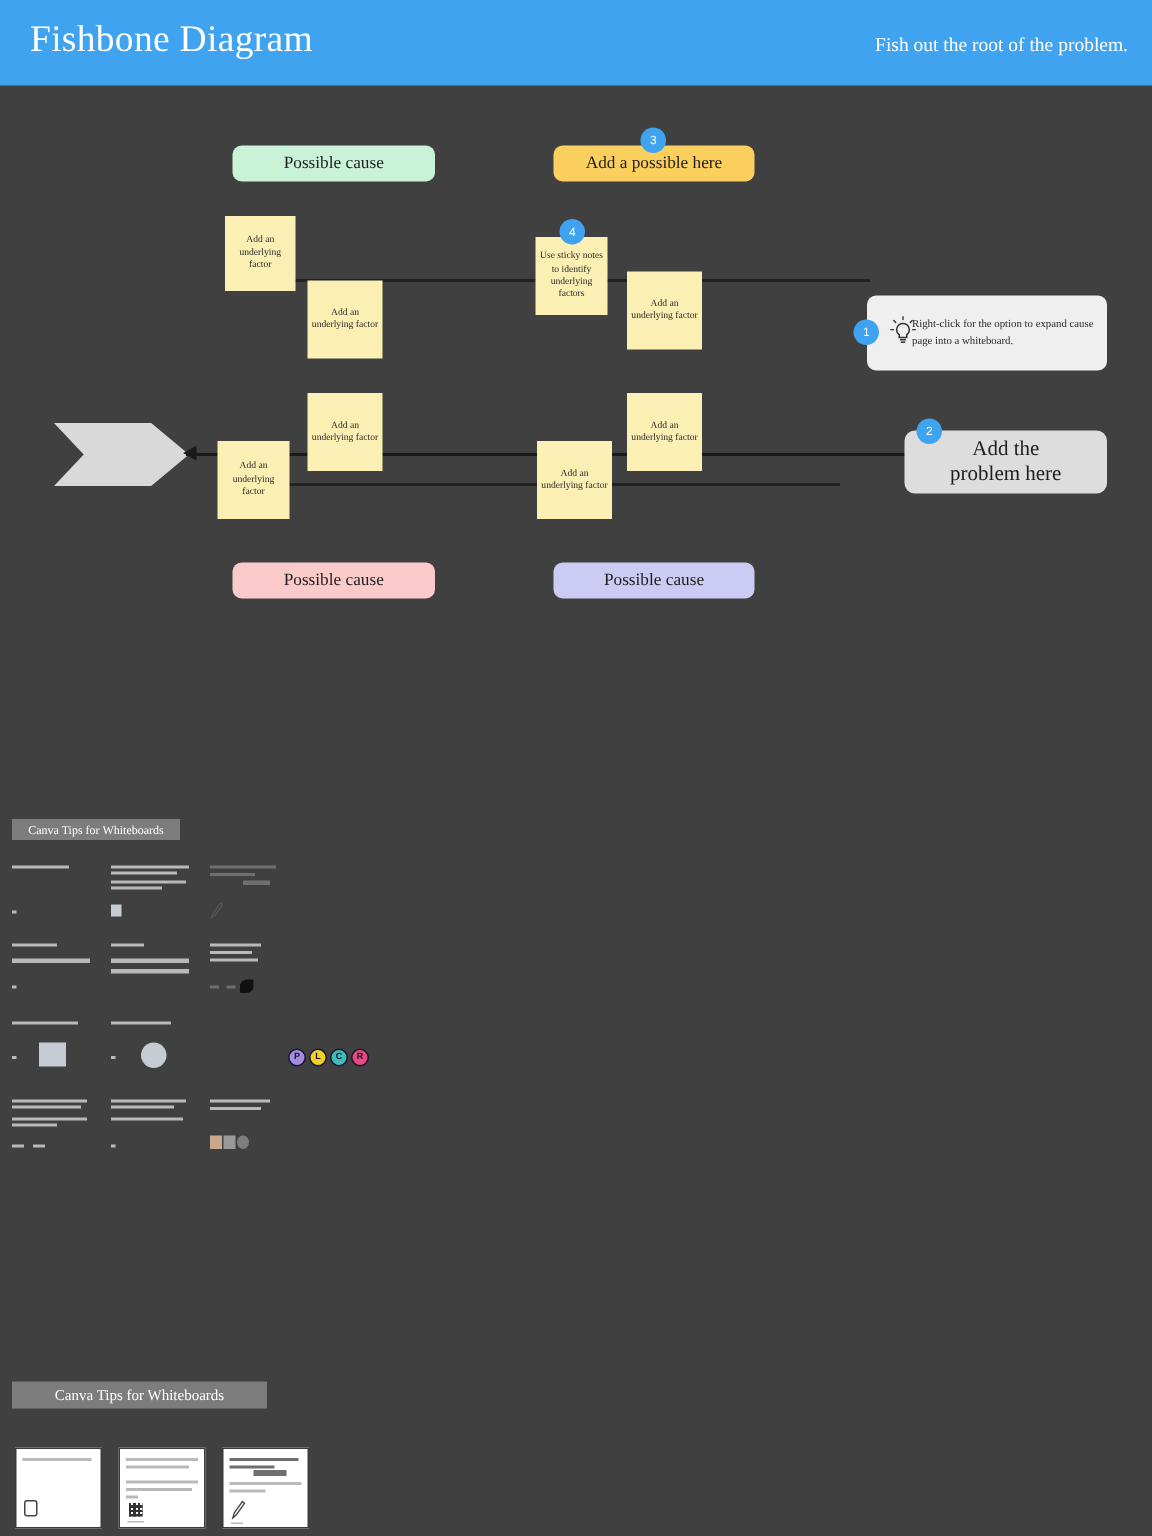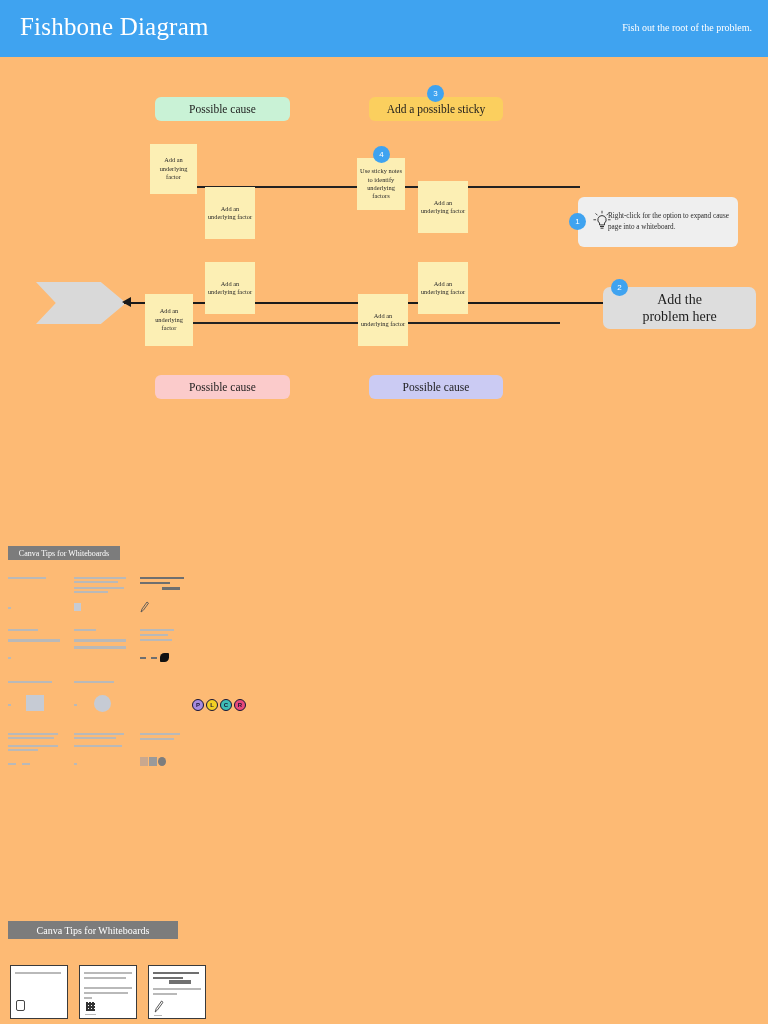--- a/index.html
+++ b/index.html
@@ -3,35 +3,35 @@
 <meta charset="utf-8">
 <title>Fishbone Diagram</title>
 <style>
   * { box-sizing: border-box; margin: 0; padding: 0; }
   html, body {
     width: 768px; height: 1024px;
     background: #ffffff;
     font-family: "Liberation Serif", "DejaVu Serif", serif;
     overflow: hidden;
   }
-  .page { position: relative; width: 768px; height: 1024px; background: #fdba74; }
+  .page { position: relative; width: 768px; height: 1024px; background: #404040; }
 
   
   .header {
     position: absolute; left: 0; top: 0; width: 768px; height: 57px;
     background: #3FA3F0;
   }
   .header-title {
     position: absolute; left: 20px; top: 13px;
     font-size: 25px; color: #ffffff; letter-spacing: .2px;
     font-family: "Liberation Serif", serif;
   }
   .header-sub {
     position: absolute; right: 16px; top: 22px;
-    font-size: 10px; color: #ffffff;
+    font-size: 13px; color: #ffffff;
     font-family: "Liberation Serif", serif;
   }
 
   
   .fish { position: absolute; left: 0; top: 57px; width: 768px; height: 460px; }
 
   .fish-head {
     position: absolute; left: 36px; top: 225px;
     width: 90px; height: 42px; background: #D9D9D9;
     clip-path: polygon(0 0, 72% 0, 100% 50%, 72% 100%, 0 100%, 22% 50%);
@@ -71,21 +71,21 @@
   .sticky {
     position: absolute; background: #FCEFB4;
     display: flex; align-items: center; justify-content: center;
     text-align: center; font-size: 6.4px; line-height: 1.32;
     color: #2a2a2a; padding: 2px;
     font-family: "Liberation Serif", serif;
   }
 
   .problem-box {
     position: absolute; left: 603px; top: 230px;
-    width: 153px; height: 42px; background: #DDDDDD; border-radius: 7px;
+    width: 135px; height: 42px; background: #DDDDDD; border-radius: 7px;
     display: flex; align-items: center; justify-content: center;
     text-align: center; font-size: 14px; line-height: 1.22; color: #1d1d1d;
     font-family: "Liberation Serif", serif;
   }
 
   .tip-box {
     position: absolute; left: 578px; top: 140px;
     width: 160px; height: 50px; background: #EFEFEF; border-radius: 6px;
     display: flex; align-items: center; padding: 5px 7px 5px 30px;
     font-size: 7.2px; line-height: 1.5; color: #2a2a2a;
@@ -153,21 +153,21 @@
     <div class="branch-cap" style="left:360px;top:125px;"></div>
 
     <div class="branch" style="left:155px;top:265px;width:225px;"></div>
     <div class="branch-cap" style="left:155px;top:261px;"></div>
 
     <div class="branch" style="left:360px;top:265px;width:200px;"></div>
     <div class="branch-cap" style="left:360px;top:261px;"></div>
 
     <div class="cause green" style="left:155px;top:40px;width:135px;height:24px;">Possible cause</div>
 
-    <div class="cause yellow" style="left:369px;top:40px;width:134px;height:24px;">Add a possible sticky</div>
+    <div class="cause yellow" style="left:369px;top:40px;width:134px;height:24px;">Add a possible here</div>
     <div class="badge" style="left:427px;top:28px;">3</div>
 
     <div class="cause pink" style="left:155px;top:318px;width:135px;height:24px;">Possible cause</div>
 
     <div class="cause purple" style="left:369px;top:318px;width:134px;height:24px;">Possible cause</div>
 
     <div class="sticky" style="left:150px;top:87px;width:47px;height:50px;">Add an underlying factor</div>
     <div class="sticky" style="left:205px;top:130px;width:50px;height:52px;">Add an underlying factor</div>
 
     <div class="sticky" style="left:357px;top:101px;width:48px;height:52px;">Use sticky notes to identify underlying factors</div>

